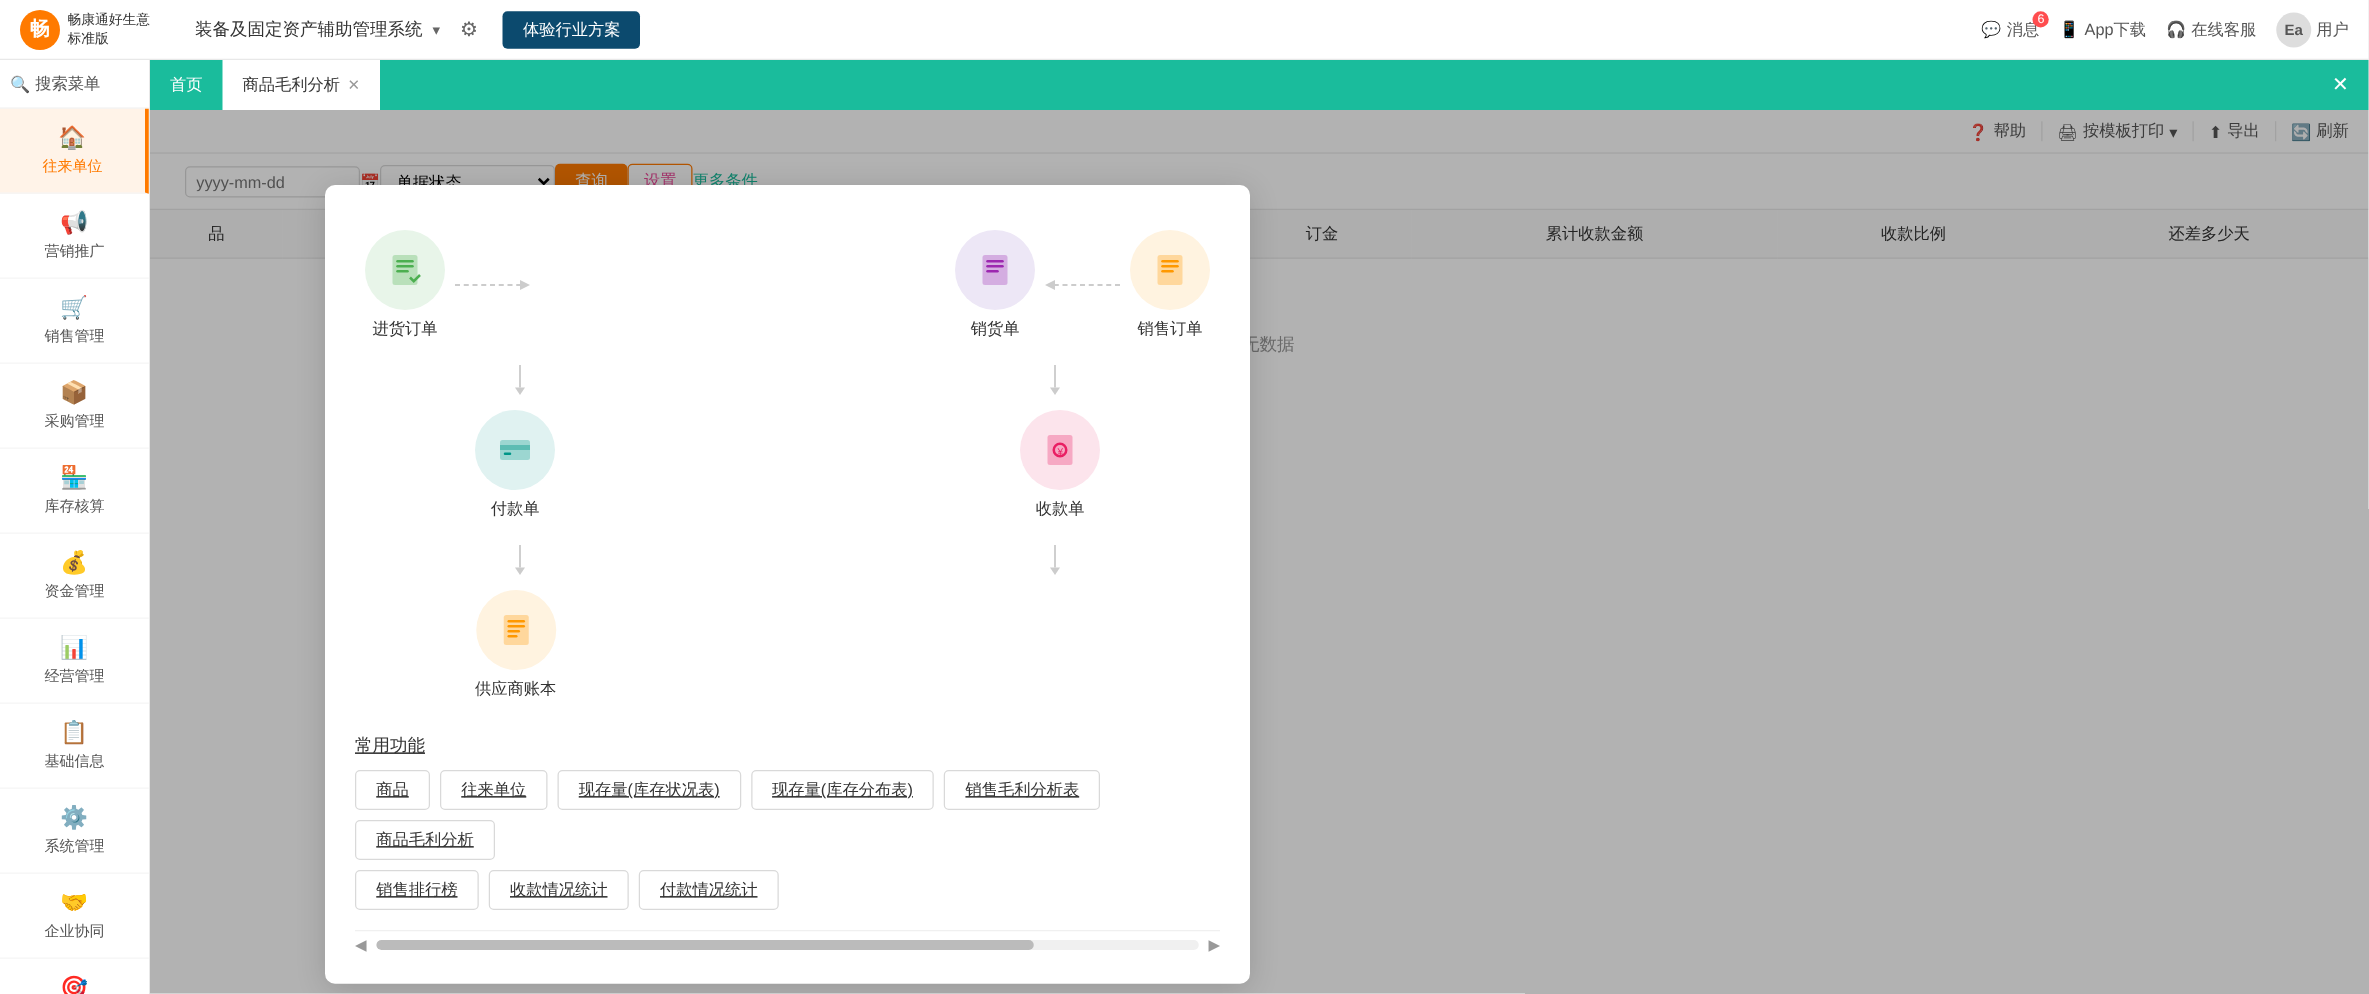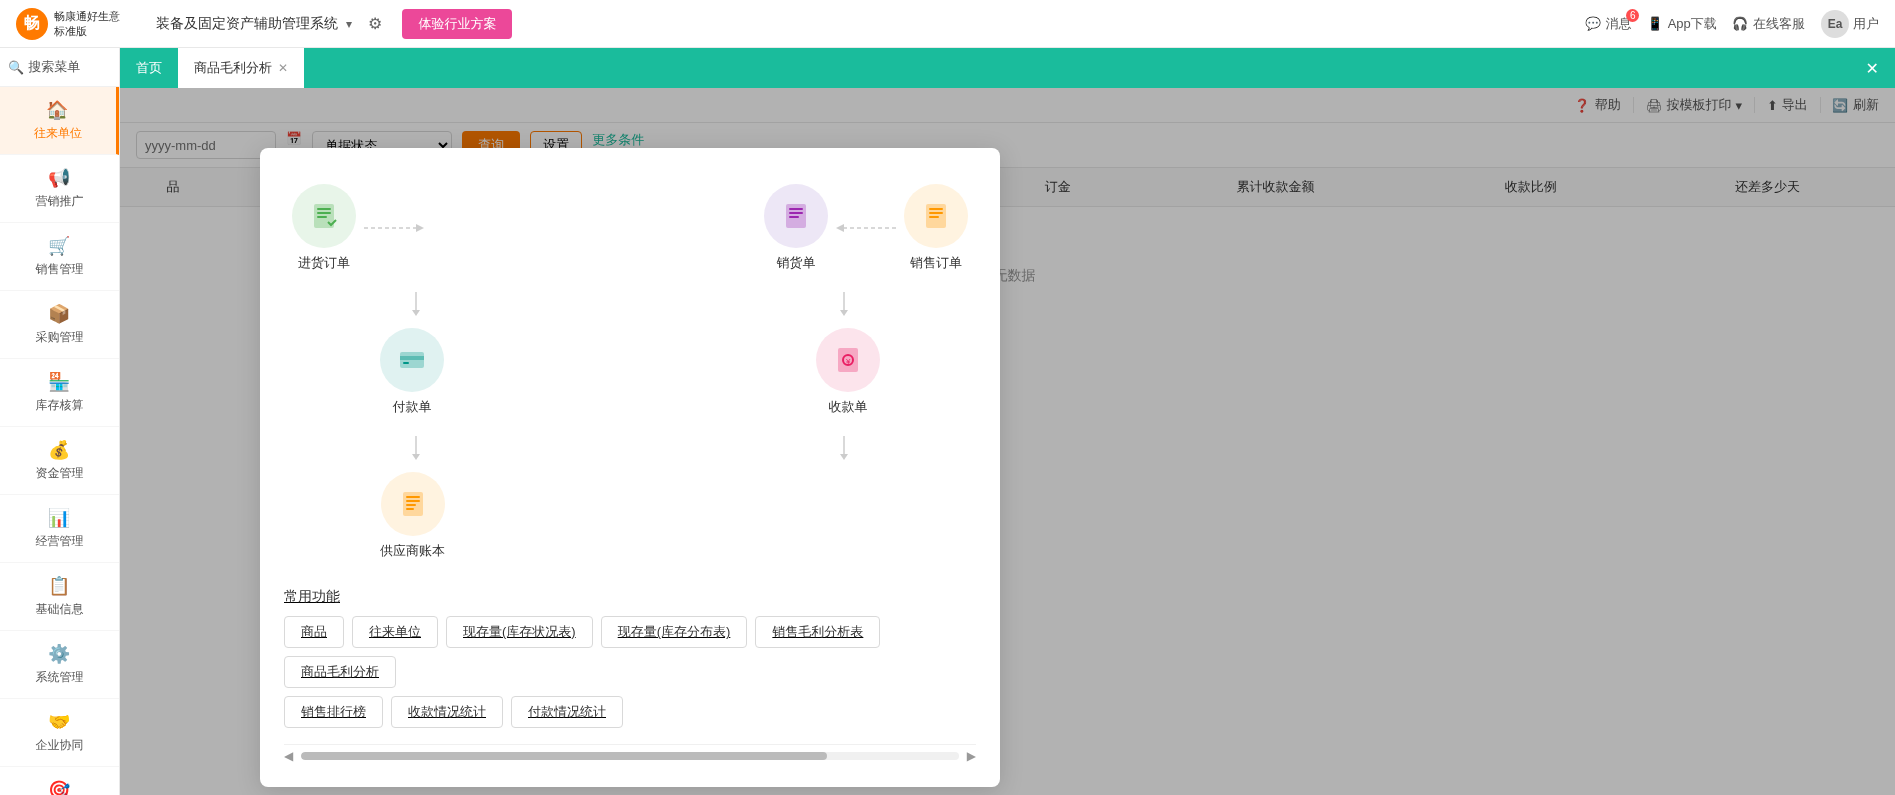--- a/index.html
+++ b/index.html
@@ -35,21 +35,21 @@
       display: flex; align-items: center; gap: 8px;
       flex: 1;
       padding-left: 20px;
     }
     .system-title-text { font-size: 14px; color: #333; }
     .dropdown-btn {
       background: none; border: none; cursor: pointer; color: #666; font-size: 12px;
     }
     .settings-icon { color: #666; cursor: pointer; font-size: 16px; margin-left: 8px; }
     .experience-btn {
-      background: #ec4899; color: #fff; border: none; padding: 6px 16px;
+      background: #0c4a6e; color: #fff; border: none; padding: 6px 16px;
       border-radius: 4px; cursor: pointer; font-size: 13px; margin-left: 12px;
     }
 
     .header-right {
       display: flex; align-items: center; gap: 16px; margin-left: auto;
     }
     .header-right-item {
       display: flex; align-items: center; gap: 4px; cursor: pointer; color: #555; font-size: 13px;
       position: relative;
     }
@@ -127,39 +127,39 @@
     }
     .toolbar-btn {
       display: flex; align-items: center; gap: 4px;
       cursor: pointer; color: #555; font-size: 13px; background: none; border: none;
     }
     .toolbar-divider { width: 1px; height: 16px; background: #e8e8e8; }
 
     
     .filter-row {
       background: #fff;
-      padding: 8px 16px;
-      display: flex; gap: 10px;
+      padding: 8px 28px;
+      display: flex; align-items: center; 
       border-bottom: 1px solid #e8e8e8;
       flex-wrap: wrap;
     }
     .filter-input {
       border: 1px solid #d9d9d9; padding: 4px 8px; border-radius: 4px;
       font-size: 13px; outline: none; width: 140px;
     }
     .filter-select {
       border: 1px solid #d9d9d9; padding: 4px 8px; border-radius: 4px;
       font-size: 13px; outline: none; width: 140px; background: #fff;
     }
     .query-btn {
       background: #ff7a00; color: #fff; border: none; padding: 5px 16px;
       border-radius: 4px; cursor: pointer; font-size: 13px;
     }
     .set-btn {
-      background: #fff; color: #000000; border: 1px solid #ff7a00; padding: 4px 12px;
+      background: #fff; color: #ec4899; border: 1px solid #ff7a00; padding: 4px 12px;
       border-radius: 4px; cursor: pointer; font-size: 13px;
     }
     .more-conditions {
       color: #1abc9c; cursor: pointer; font-size: 13px;
     }
 
     
     .table-area {
       flex: 1; overflow: auto; background: #fff; margin: 0;
     }

